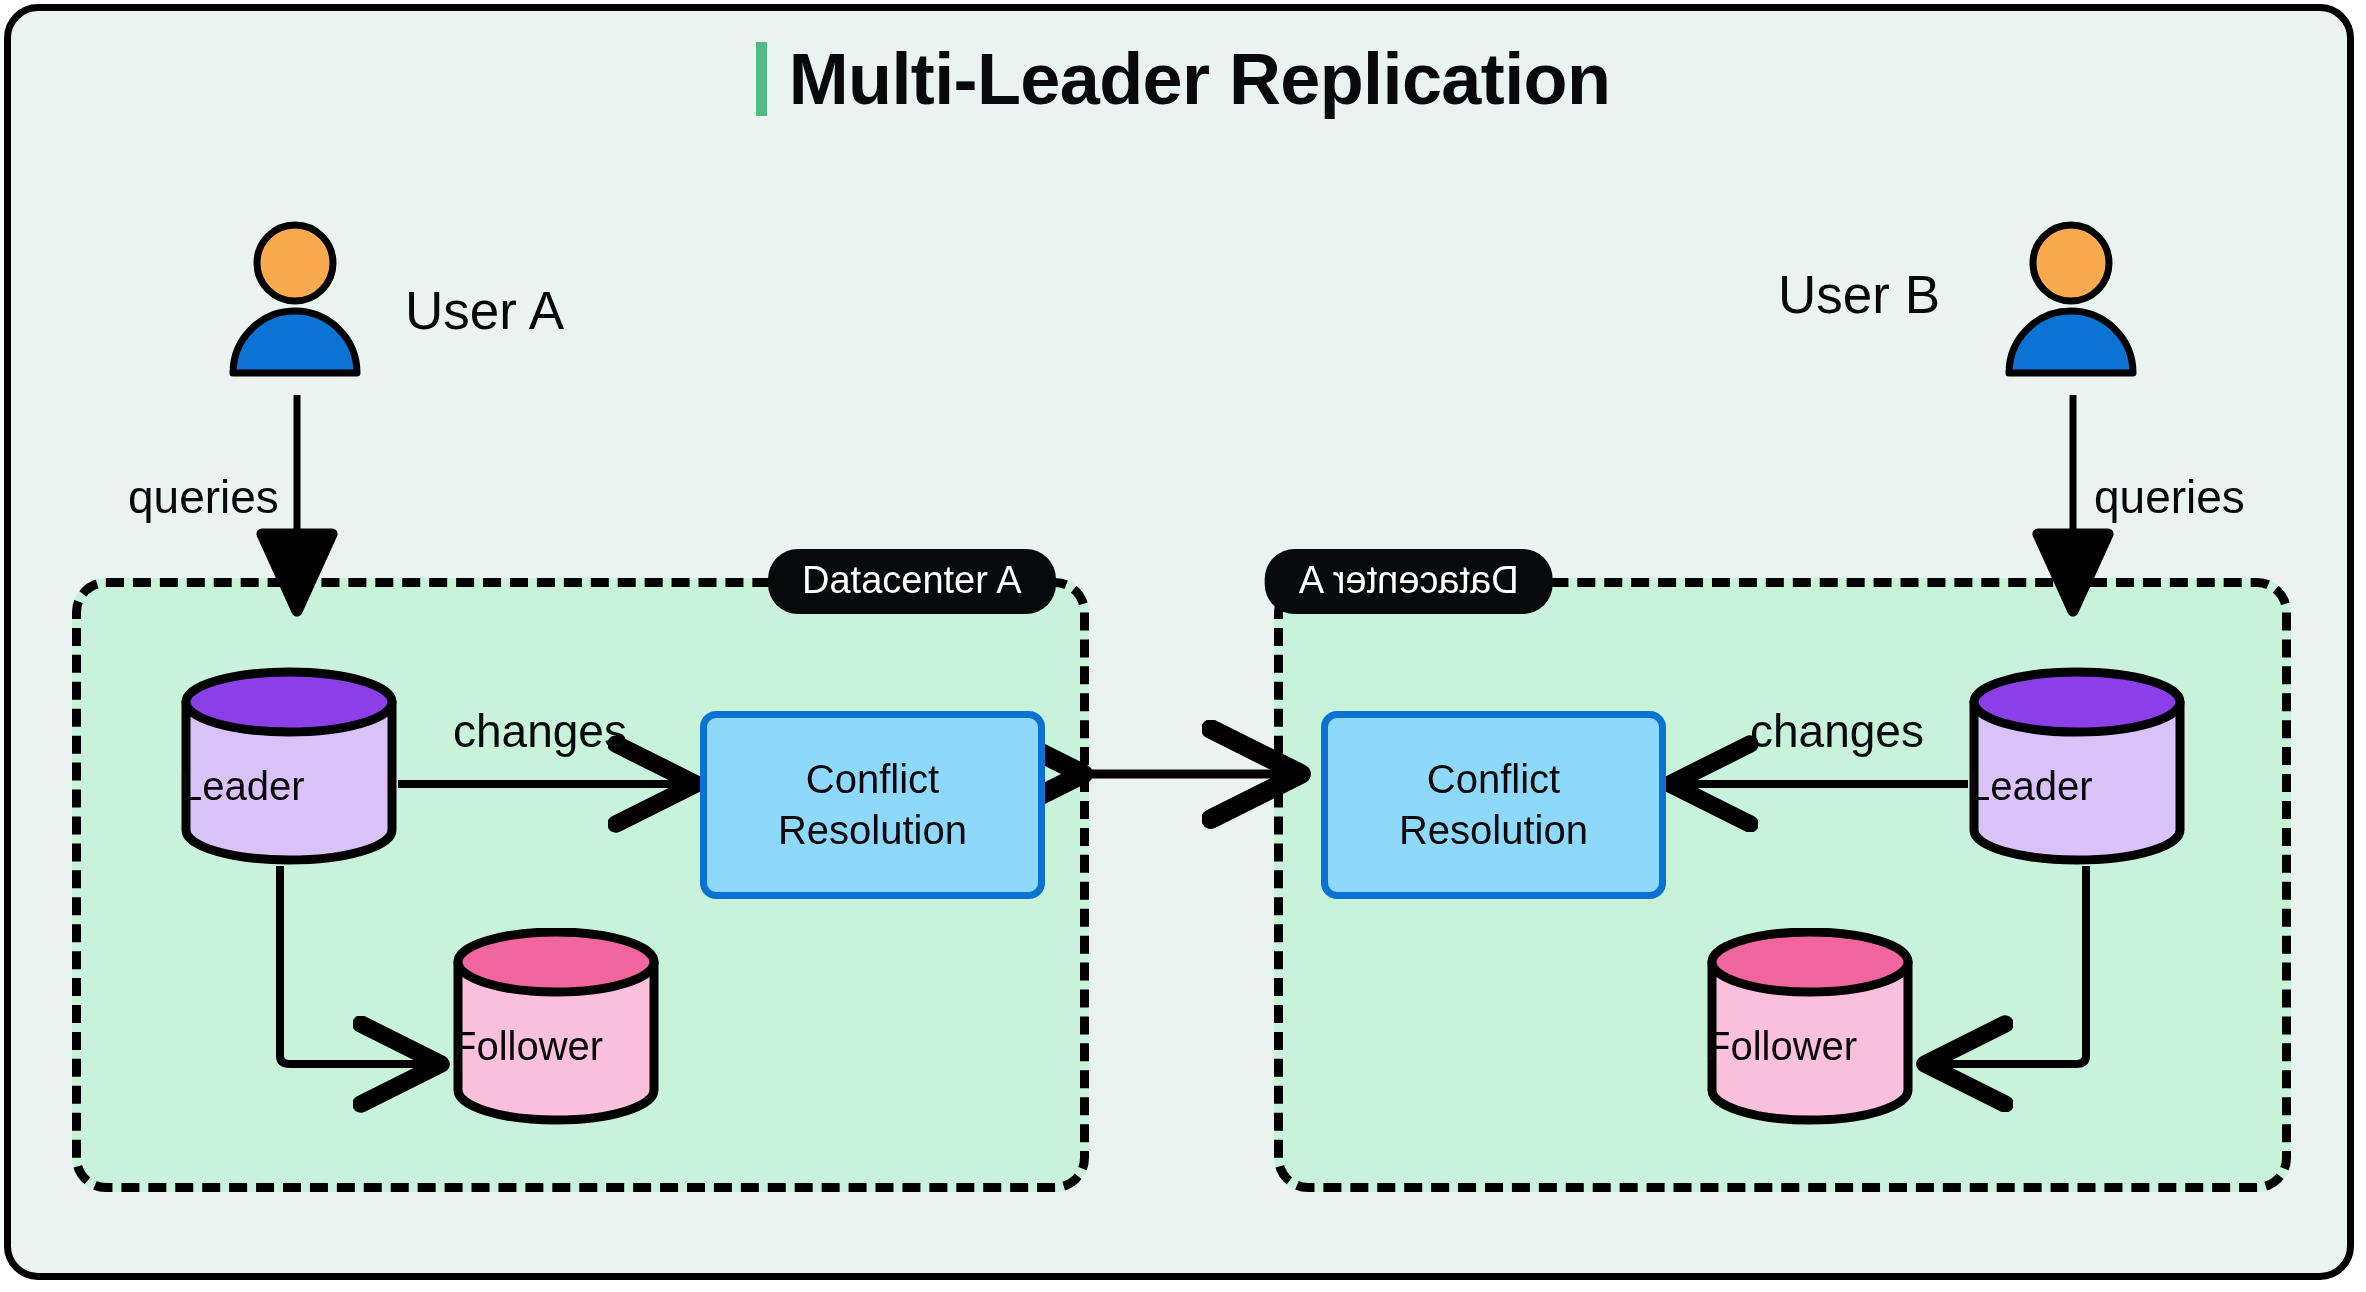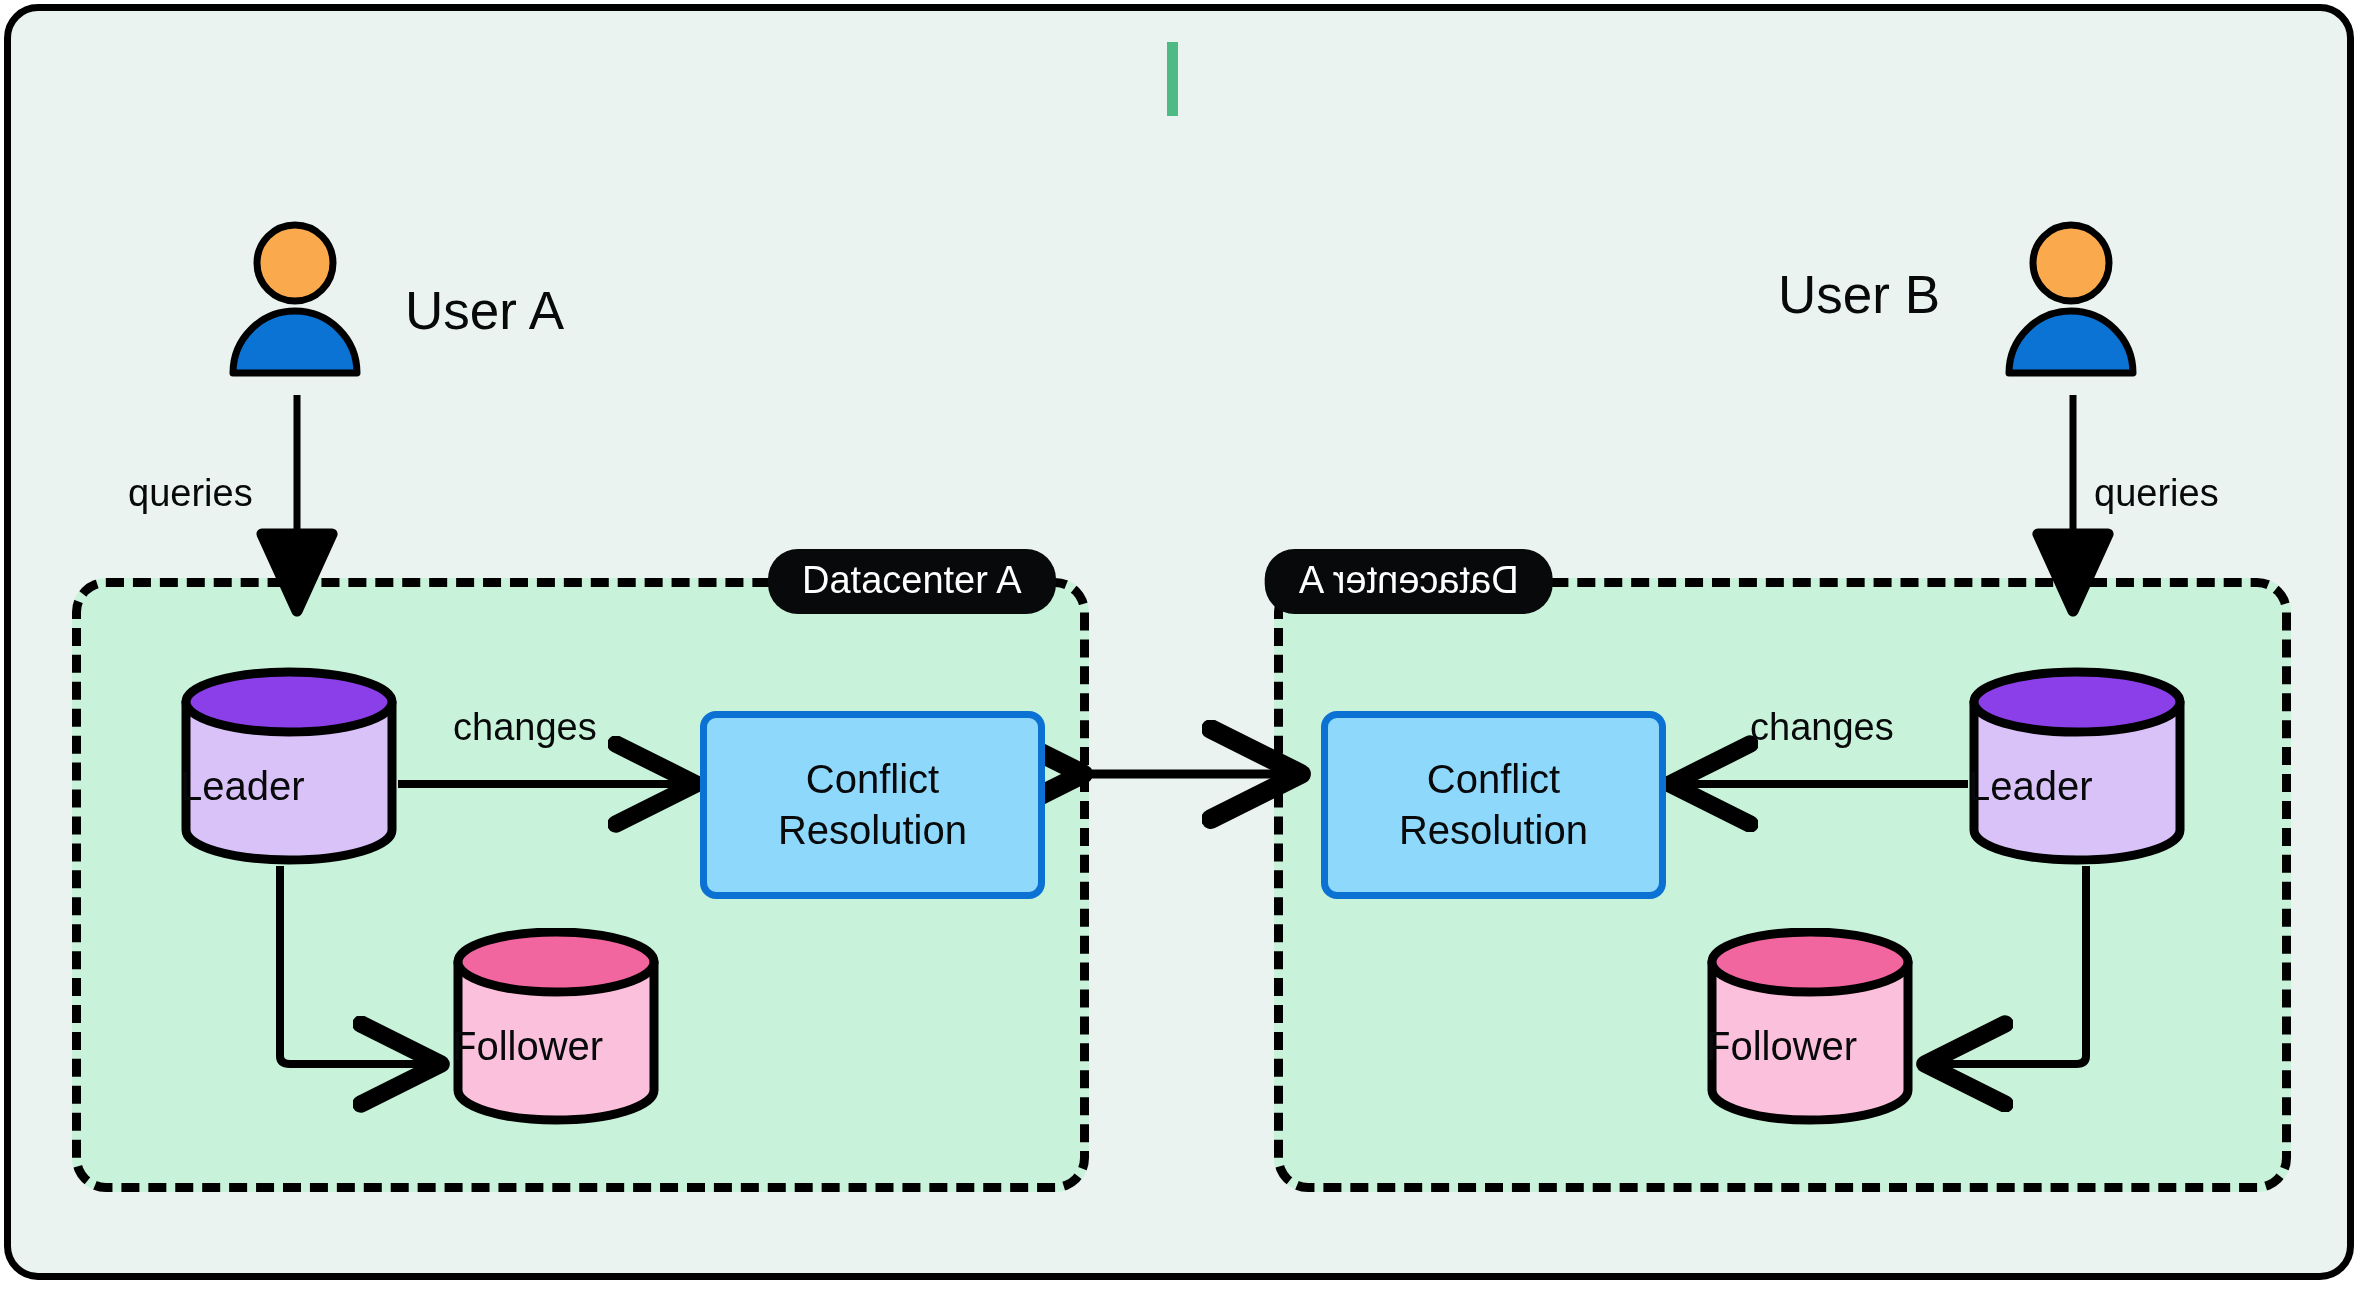--- a/index.html
+++ b/index.html
@@ -66,21 +66,21 @@
   .lbl {
     position: absolute;
     color: #08090a;
     white-space: nowrap;
     line-height: 1.08;
   }
   .user-name {
     font-size: 53px;
   }
   .edge-label {
-    font-size: 38px;
+    font-size: 46px;
     text-align: right;
   }
   
   .user-icon {
     position: absolute;
     width: 140px;
     height: 160px;
   }
   
   .dc-panel {
@@ -134,20 +134,21 @@
   }
 </style>
 </head>
 <body>
 
 <div id="canvas">
   <div id="board"></div>
 
   <div id="title-wrap">
     <div id="title-accent"></div>
+    <div id="title-text">Multi-Leader Replication</div>
   </div>
 
   <div class="dc-panel" style="left:72px; top:578px; width:1017px; height:614px;"></div>
   <div class="dc-panel" style="left:1274px; top:578px; width:1017px; height:614px;"></div>
 
   <svg class="svg-layer" viewBox="0 0 2366 1292">
     <defs>
       <marker id="ah" markerWidth="16" markerHeight="16" refX="10" refY="6" orient="auto" markerUnits="strokeWidth">
         <path d="M1,1 L11,6 L1,11" fill="none" stroke="#000" stroke-width="2.2" stroke-linecap="round" stroke-linejoin="round"></path>
       </marker>

